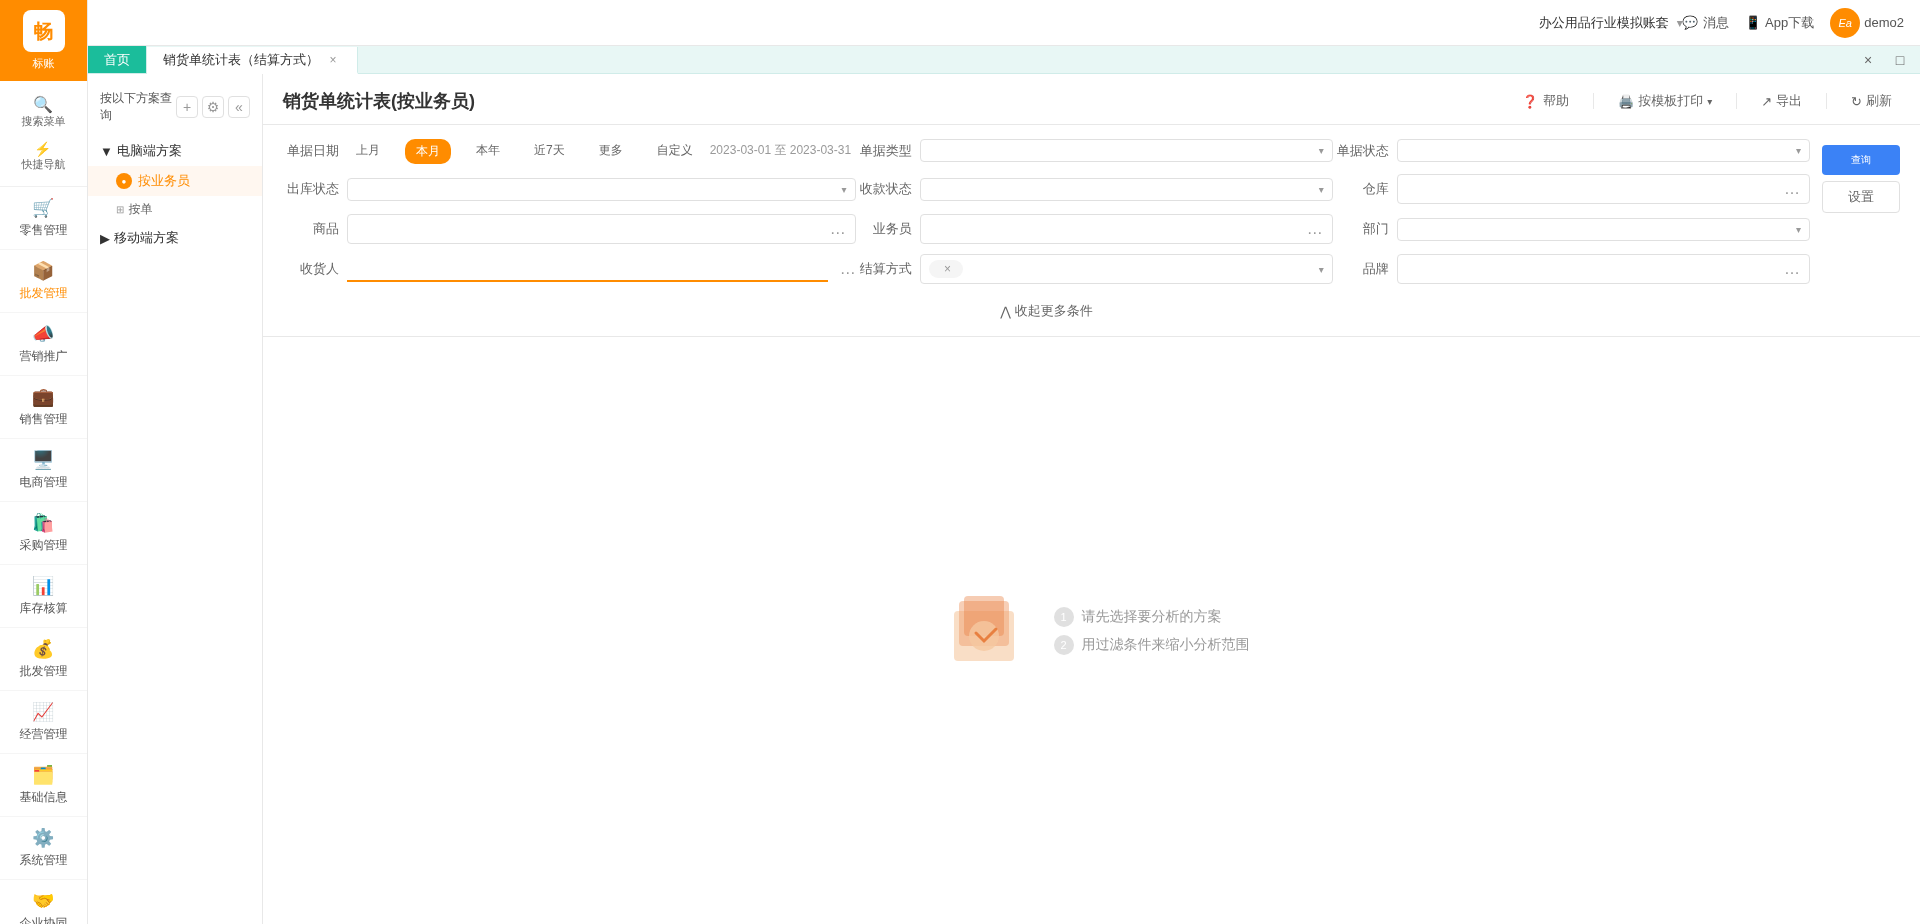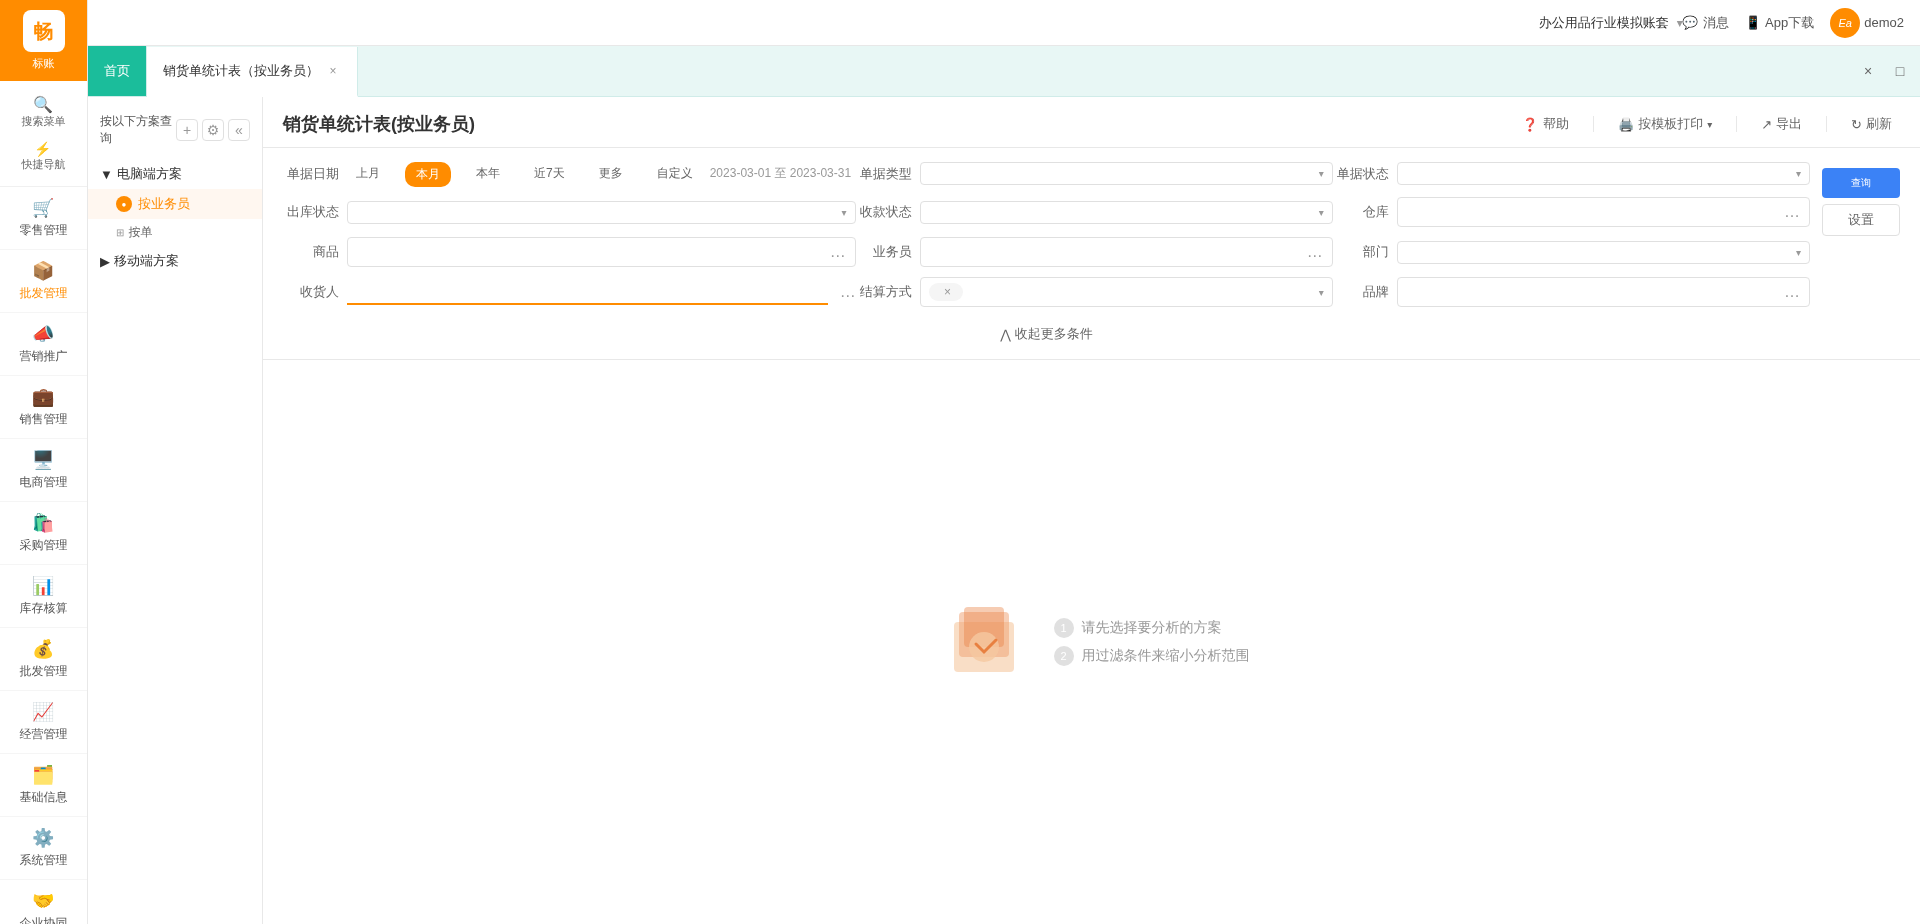--- a/index.html
+++ b/index.html
@@ -23,21 +23,21 @@
     .main { flex: 1; display: flex; flex-direction: column; overflow: hidden; }
 
     
     .topbar { height: 46px; background: #fff; border-bottom: 1px solid #e8e8e8; display: flex; align-items: center; justify-content: flex-end; padding: 0 16px; flex-shrink: 0; }
     .topbar-left { display: flex; align-items: center; gap: 8px; color: #666; font-size: 13px; }
     .topbar-right { display: flex; align-items: center; gap: 16px; color: #555; font-size: 13px; }
     .topbar-right-item { display: flex; align-items: center; gap: 4px; cursor: pointer; }
     .avatar { width: 30px; height: 30px; border-radius: 50%; background: #ff8c00; display: flex; align-items: center; justify-content: center; color: #fff; font-size: 12px; overflow: hidden; }
 
     
-    .tabs { height: 51px; background: #e8f7f5; display: flex; align-items: center; flex-shrink: 0; border-bottom: 1px solid #d0ece9; }
+    .tabs { height: 28px; background: #e8f7f5; display: flex; align-items: center; flex-shrink: 0; border-bottom: 1px solid #d0ece9; }
     .tab { display: flex; align-items: center; padding: 0 16px; height: 100%; cursor: pointer; font-size: 13px; color: #555; gap: 6px; border-right: 1px solid #d0ece9; }
     .tab.active { background: #fff; color: #333; font-weight: 500; border-bottom: 2px solid #fff; margin-bottom: -2px; }
     .tab-close { display: flex; align-items: center; justify-content: center; width: 16px; height: 16px; border-radius: 50%; color: #999; font-size: 12px; }
     .tab-home { background: #1bbd9b; color: #fff; }
     .tabs-actions { display: flex; align-items: center; gap: 8px; margin-left: auto; padding-right: 8px; }
     .tabs-action-btn { width: 24px; height: 24px; display: flex; align-items: center; justify-content: center; border-radius: 4px; cursor: pointer; color: #666; font-size: 14px; }
 
     
     .content { flex: 1; display: flex; overflow: hidden; background: #f5f5f5; }
 
@@ -203,21 +203,21 @@
         <span>demo2</span>
       </div>
     </div>
   </div>
 
   <div class="tabs">
     <div class="tab tab-home">
       <span>首页</span>
     </div>
     <div class="tab active">
-      <span>销货单统计表（按业务员）</span>
+      <span>销货单统计表（结算方式）</span>
       <span class="tab-close">×</span>
     </div>
     <div class="tabs-actions">
       <div class="tabs-action-btn">
         <span>×</span>
       </div>
       <div class="tabs-action-btn">
         <span>□</span>
       </div>
     </div>

